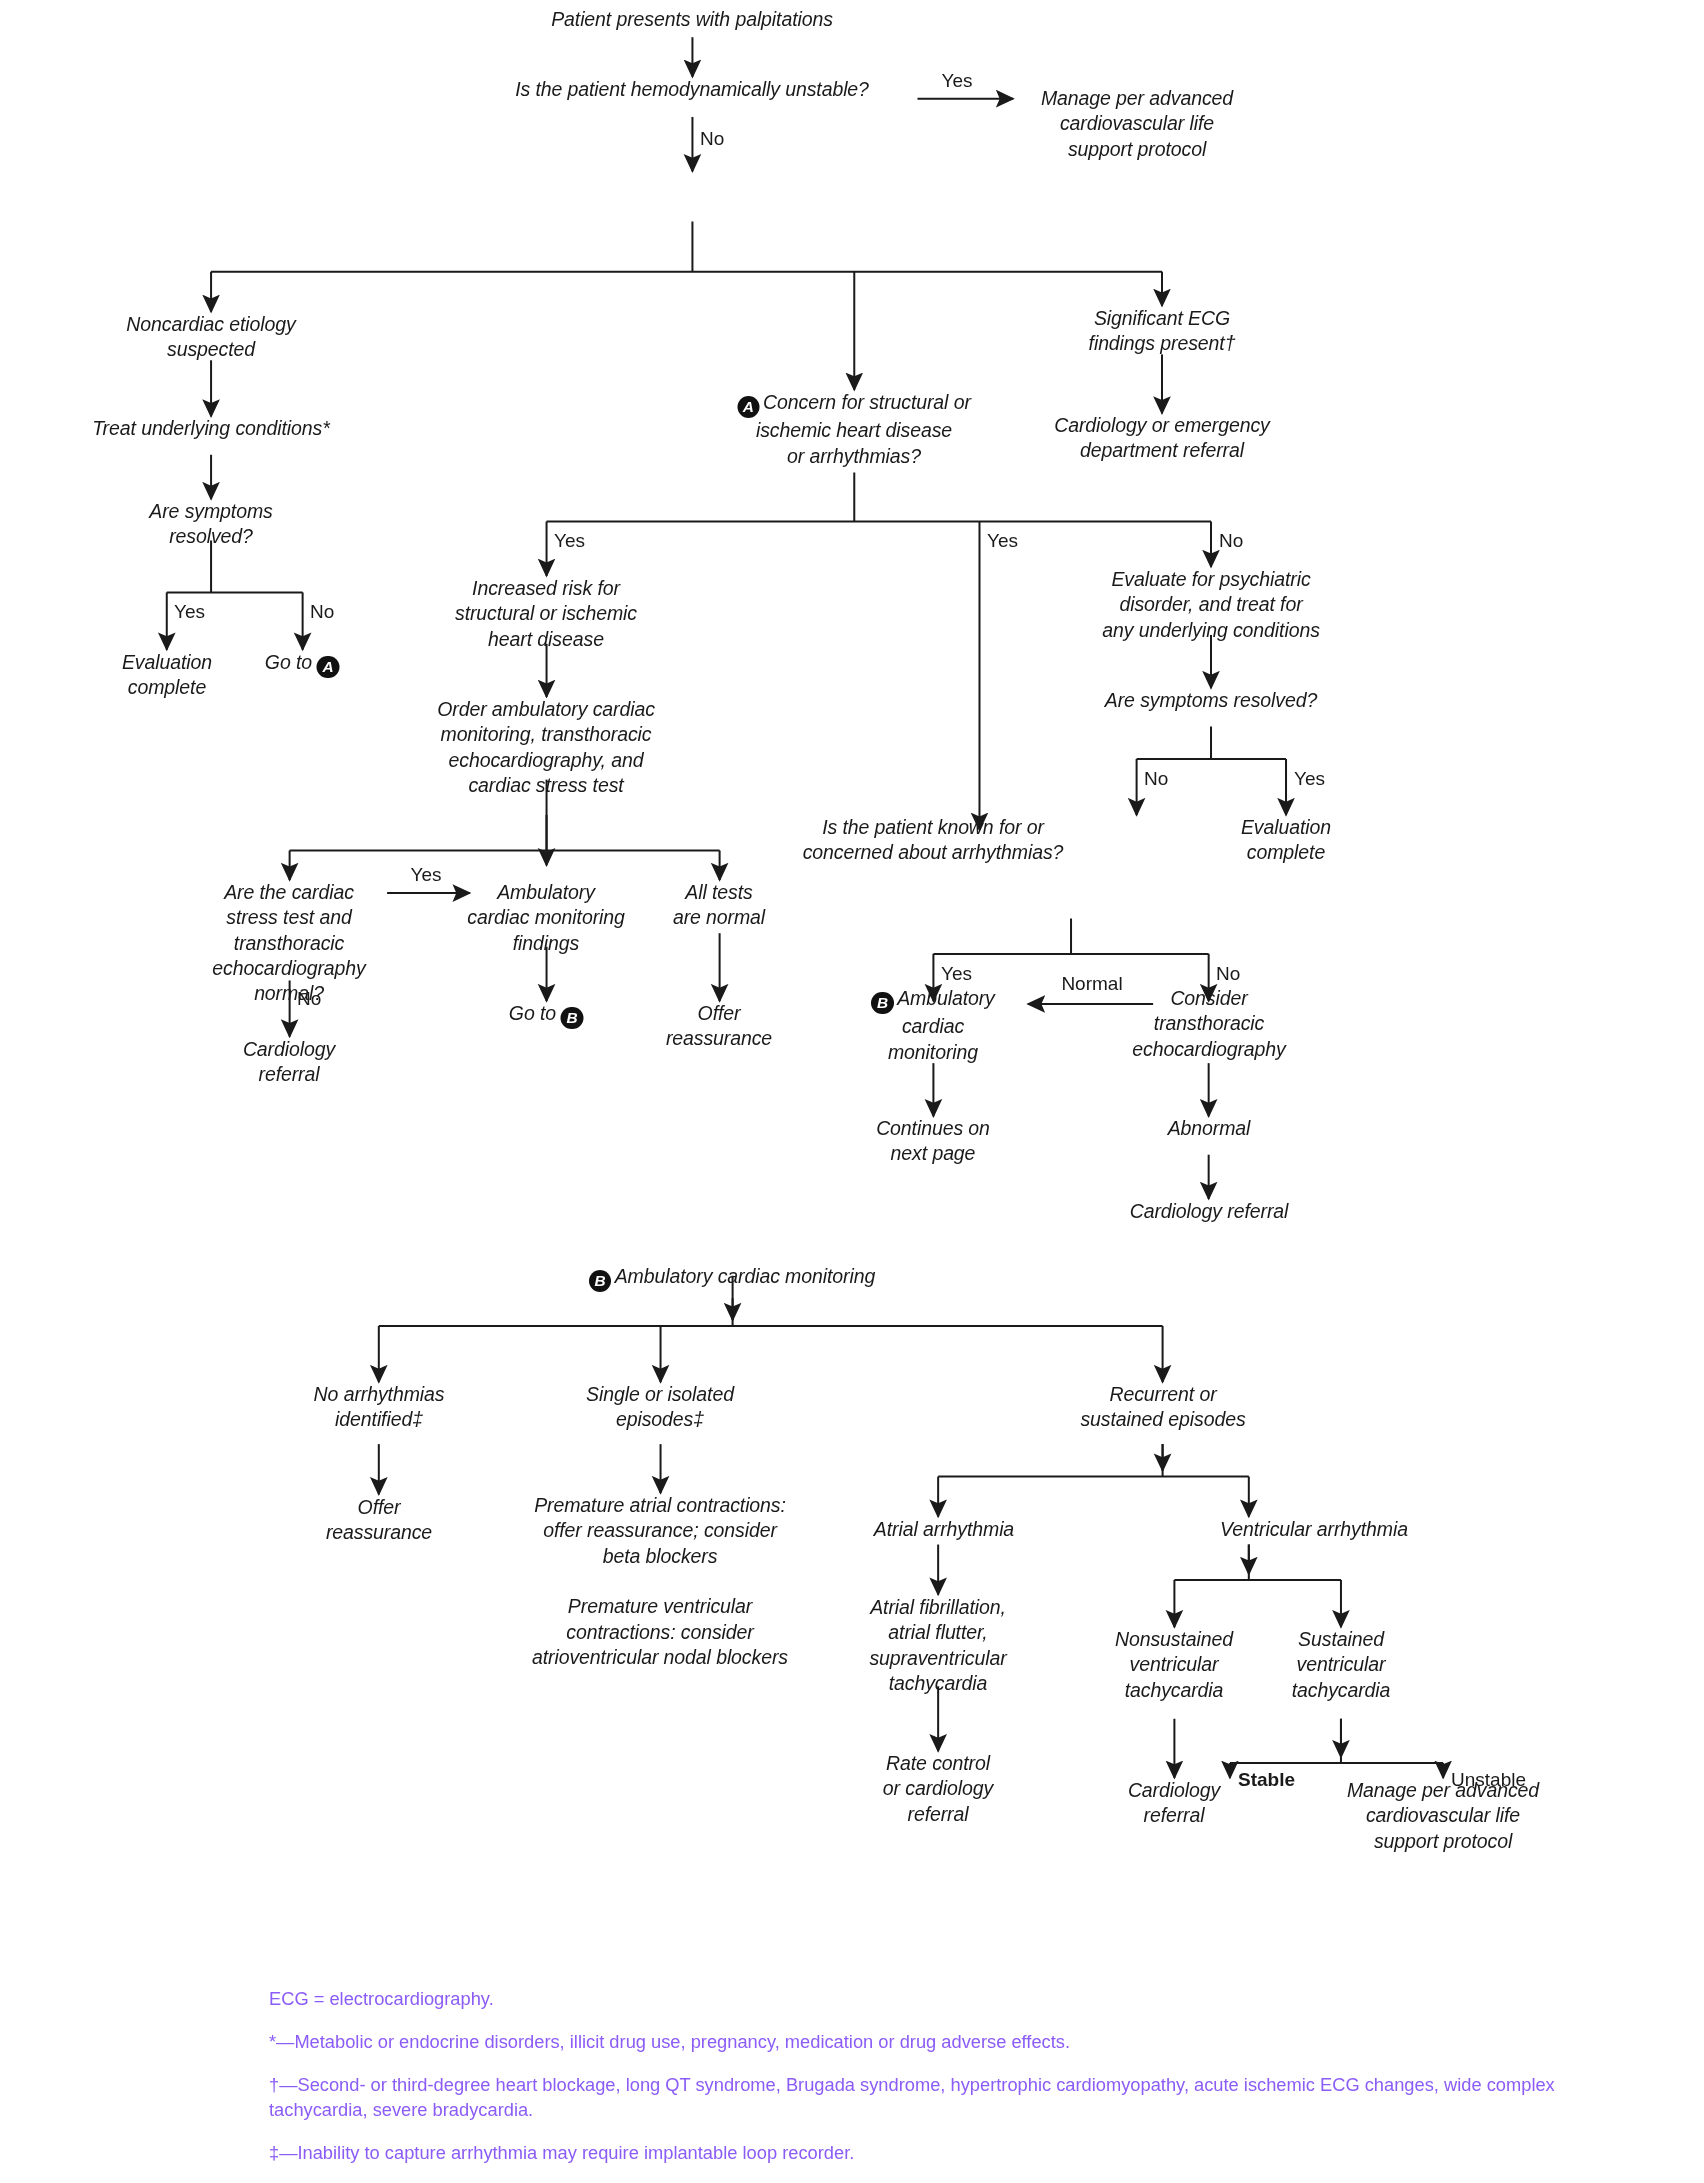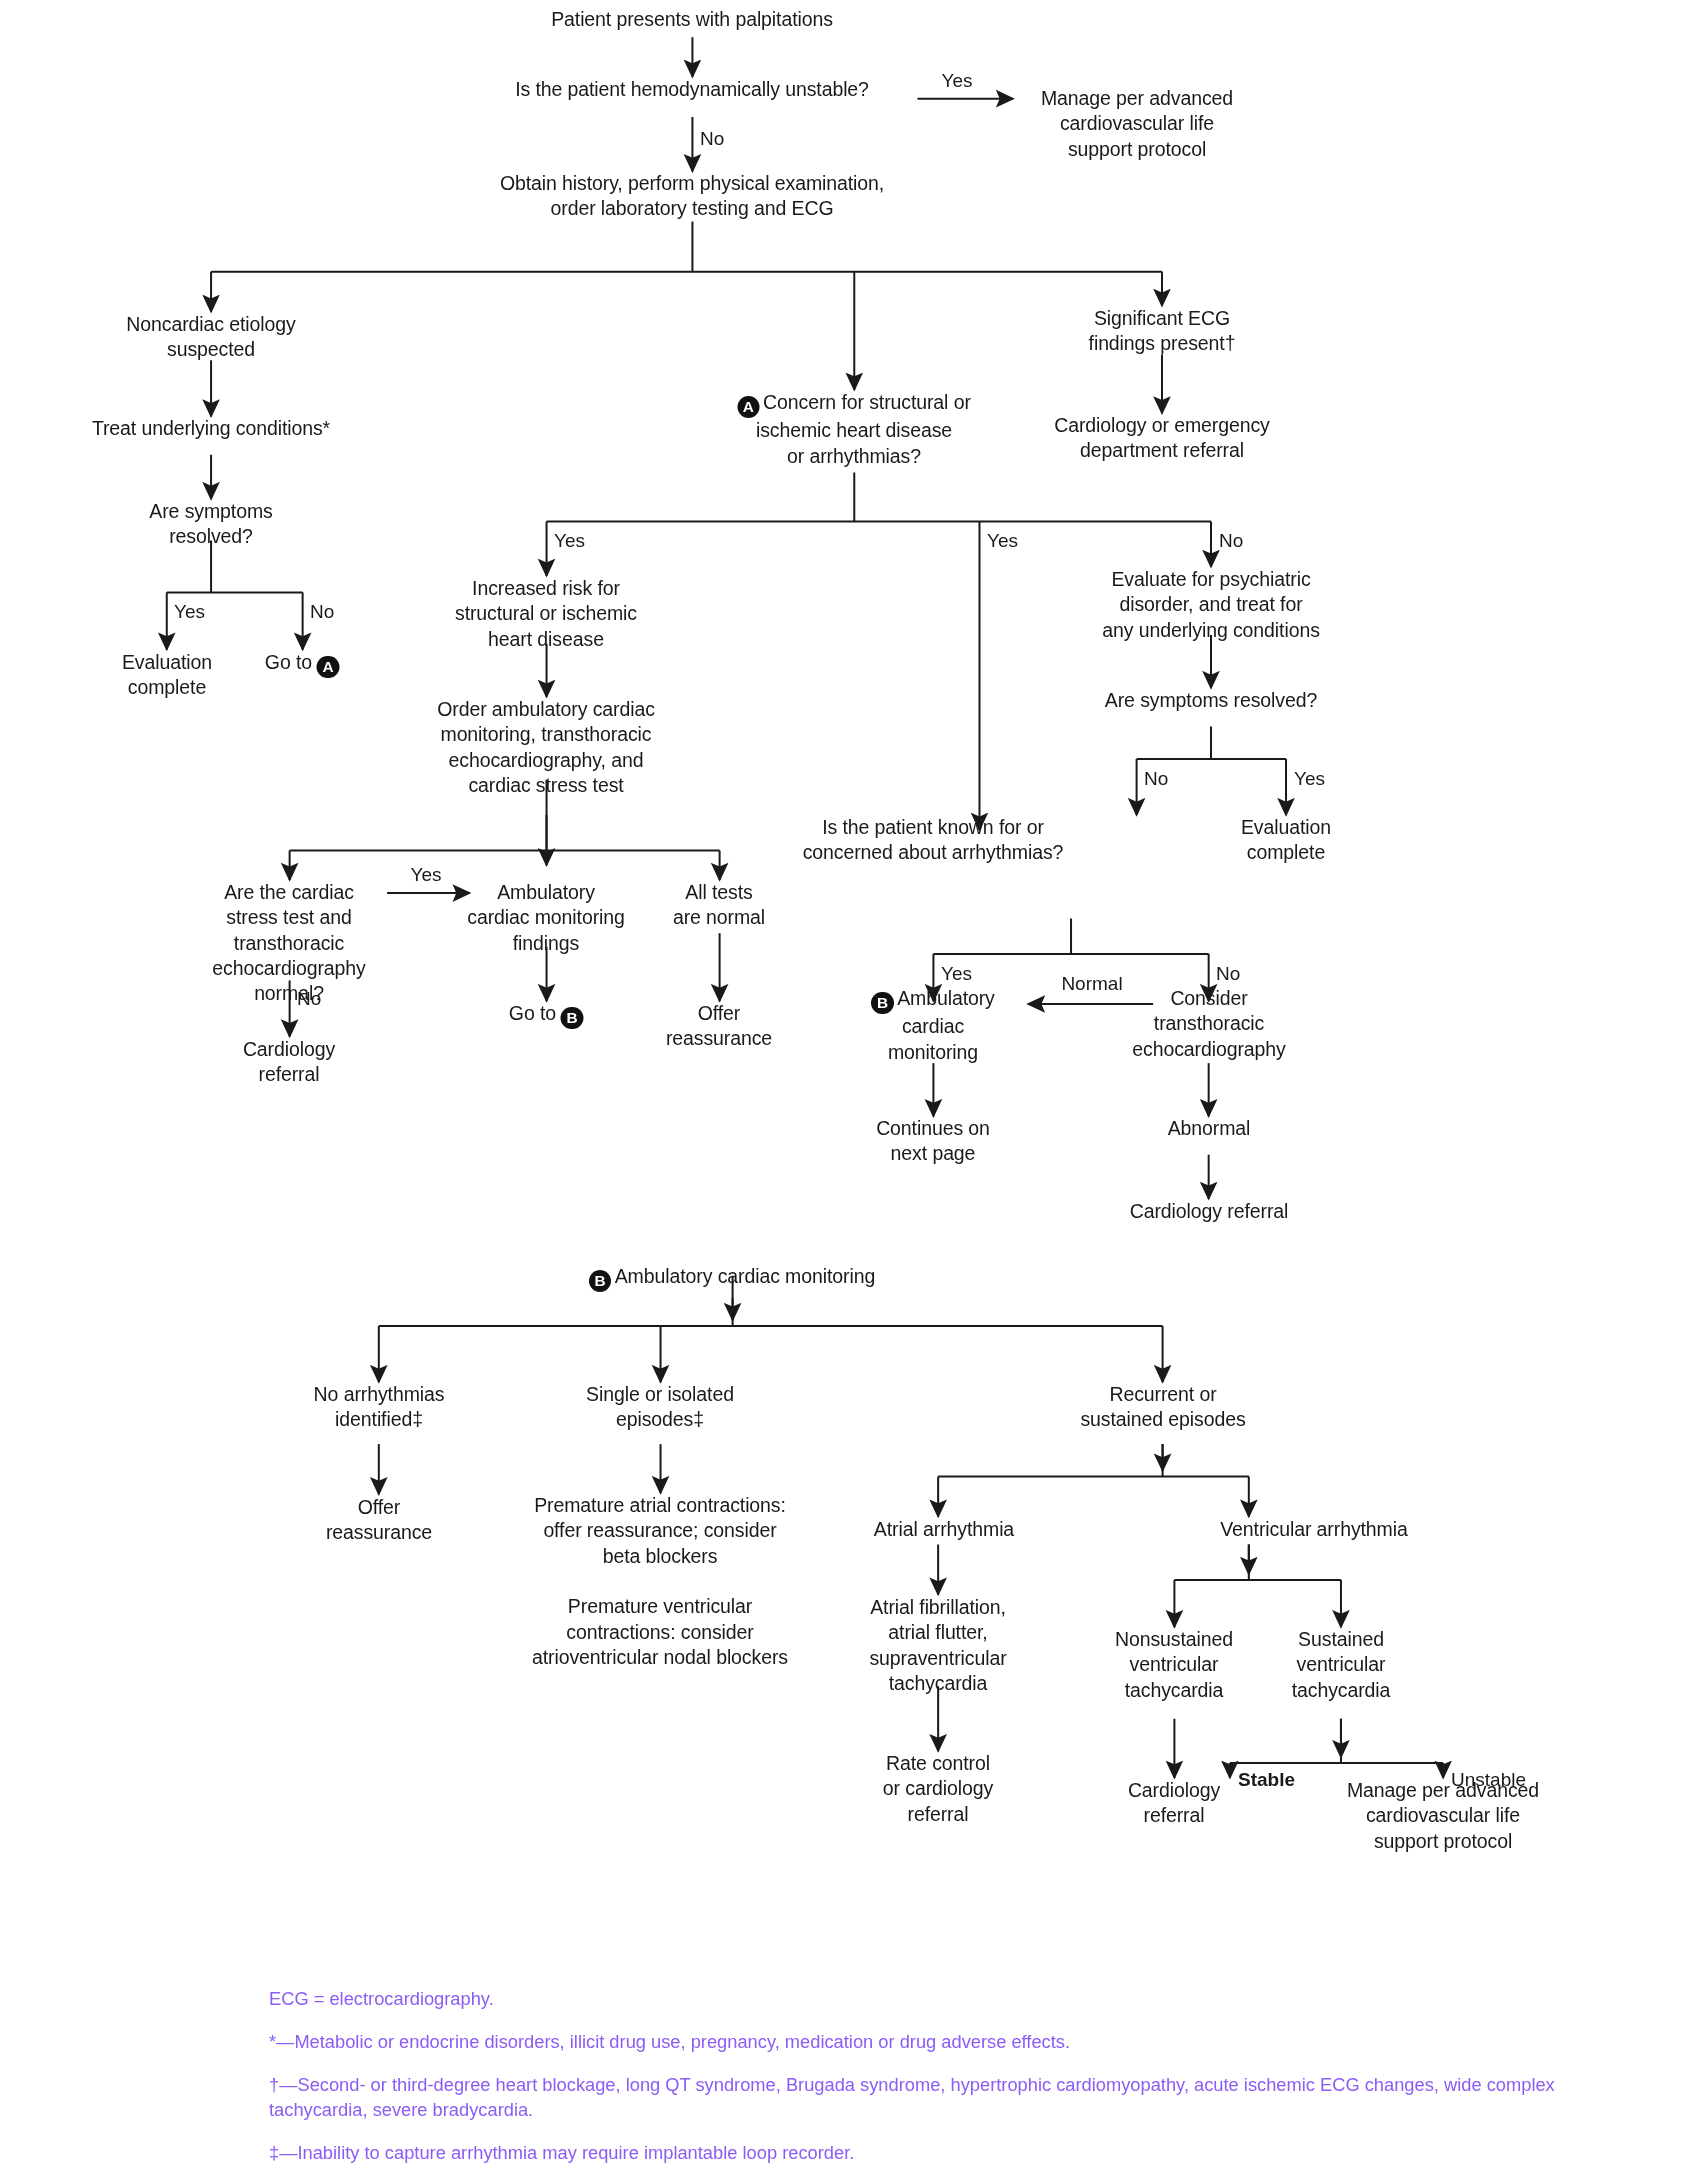--- a/index.html
+++ b/index.html
@@ -28,20 +28,21 @@
   }
   .node {
     position: absolute;
     text-align: center;
     font-size: 19.5px;
     line-height: 1.30;
     letter-spacing: -0.1px;
     color: #1a1a1a;
     white-space: pre-line;
     transform: translateX(-50%);
+    font-style: italic;
   }
   .edge-label {
     position: absolute;
     font-size: 19px;
     line-height: 1.2;
     color: #1a1a1a;
     white-space: nowrap;
   }
   .el-center { transform: translateX(-50%); }
   .badge {
@@ -197,22 +198,20 @@
   </svg>
 
   <div class="node" style="left:692px; top:7px; width:449px;">Patient presents with palpitations</div>
 
   <div class="node" style="left:692px; top:77px; width:496px;">Is the patient hemodynamically unstable?</div>
 
   <div class="node" style="left:1137px; top:86px; width:248px;">Manage per advanced
 cardiovascular life
 support protocol</div>
 
-  <div class="node" style="left:692px; top:171px; width:532px;">Obtain history, perform physical examination,
-order laboratory testing and ECG</div>
 
   <div class="node" style="left:211px; top:312px; width:260px;">Noncardiac etiology
 suspected</div>
 
   <div class="node" style="left:211px; top:416px; width:331px;">Treat underlying conditions*</div>
 
   <div class="node" style="left:211px; top:499px; width:236px;">Are symptoms
 resolved?</div>
 
   <div class="node" style="left:167px; top:650px; width:189px;">Evaluation

